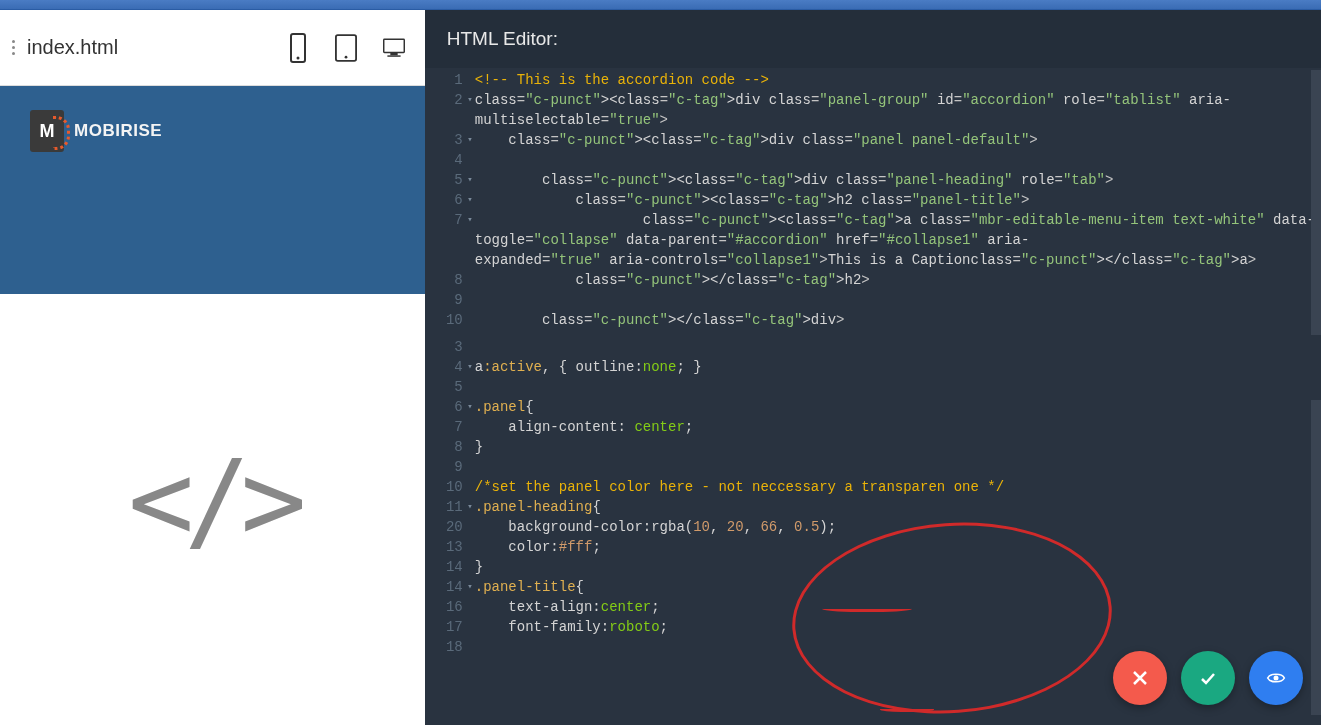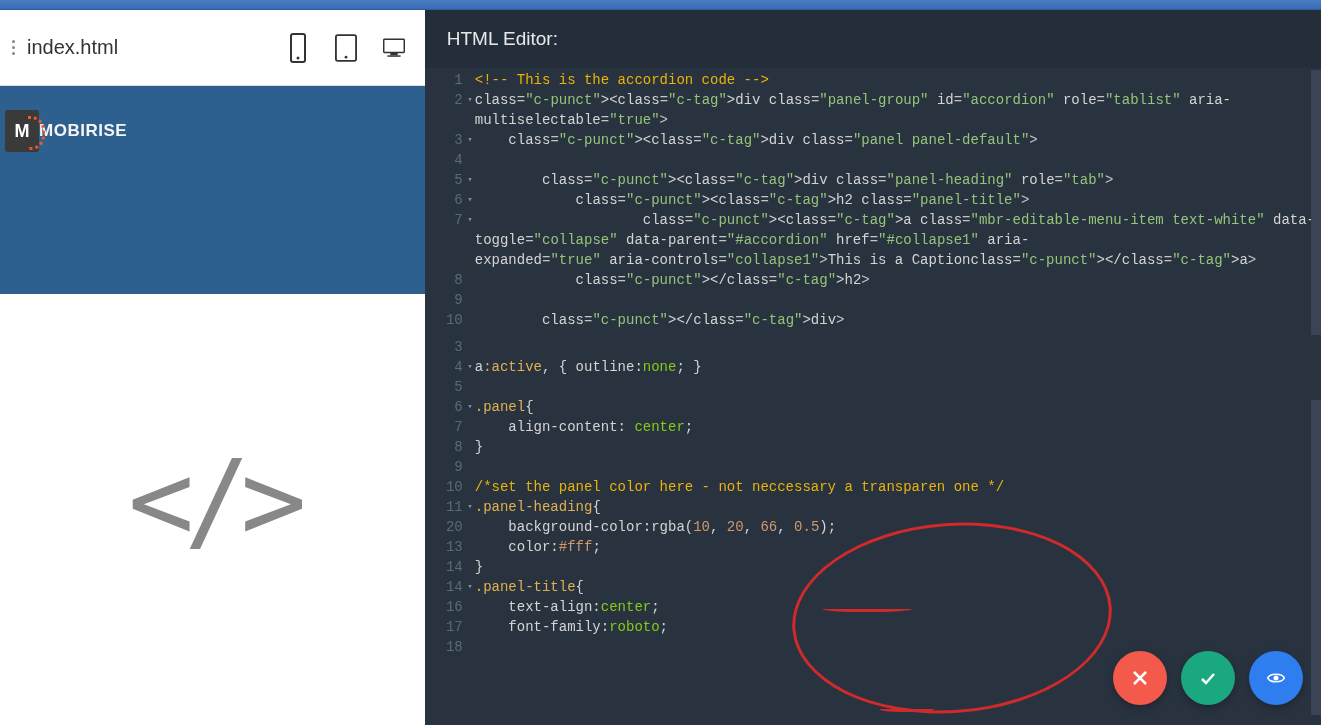--- a/index.html
+++ b/index.html
@@ -66,22 +66,22 @@
 }
 .preview-header {
   height: 208px;
   background: #2e608f;
   display: flex;
   align-items: flex-start;
 }
 .brand {
   display: flex;
   align-items: center;
-  gap: 0;
-  padding: 24px 5px;
+  gap: 10px;
+  padding: 24px 30px;
 }
 .brand-logo {
   width: 34px; height: 42px;
   background: #3a3a3a;
   border-radius: 3px;
   position: relative;
   display: flex;
   align-items: center;
   justify-content: center;
 }

